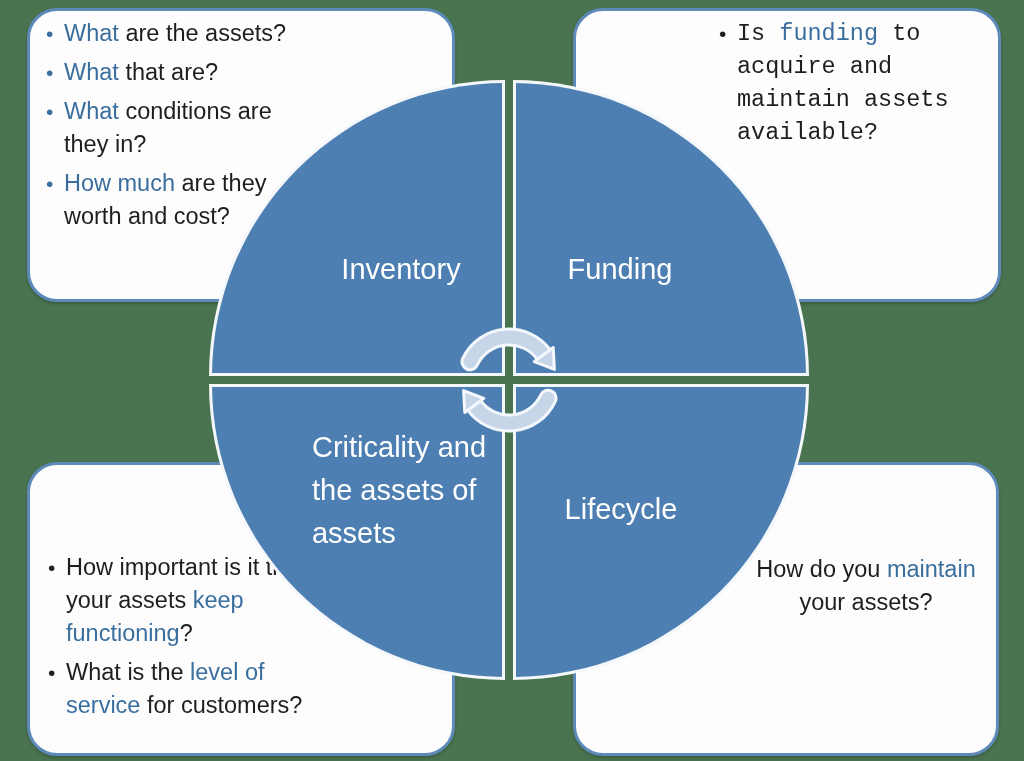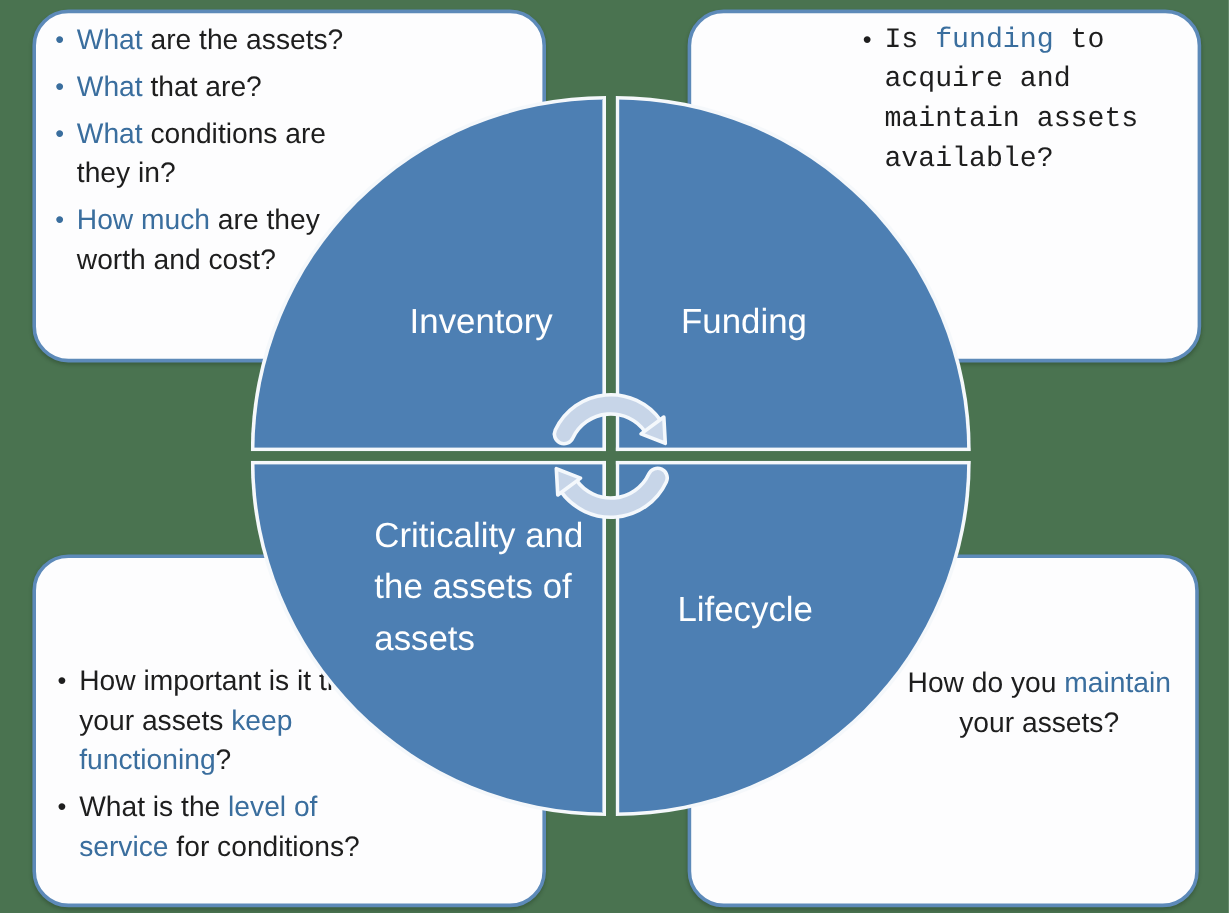--- a/index.html
+++ b/index.html
@@ -128,21 +128,21 @@
     <div class="content">
       <div class="b-row">
         <span class="dot dark">•</span>
         <span class="bt">
           <span data-kind="plain">How important is it that  your assets </span><span data-kind="keyword">keep functioning</span><span data-kind="plain">?</span>
         </span>
       </div>
       <div class="b-row">
         <span class="dot dark">•</span>
         <span class="bt">
-          <span data-kind="plain">What is the </span><span data-kind="keyword">level of service</span><span data-kind="plain"> for conditions?</span>
+          <span data-kind="plain">What is the </span><span data-kind="keyword">level of service</span><span data-kind="plain"> for customers?</span>
         </span>
       </div>
     </div>
   </div>
 
   <div class="callout" id="box-br">
     <div class="content">
       <span class="bt">
         <span data-kind="plain">How do you </span><span data-kind="keyword">maintain</span><span data-kind="plain"> your assets?</span>
       </span>

